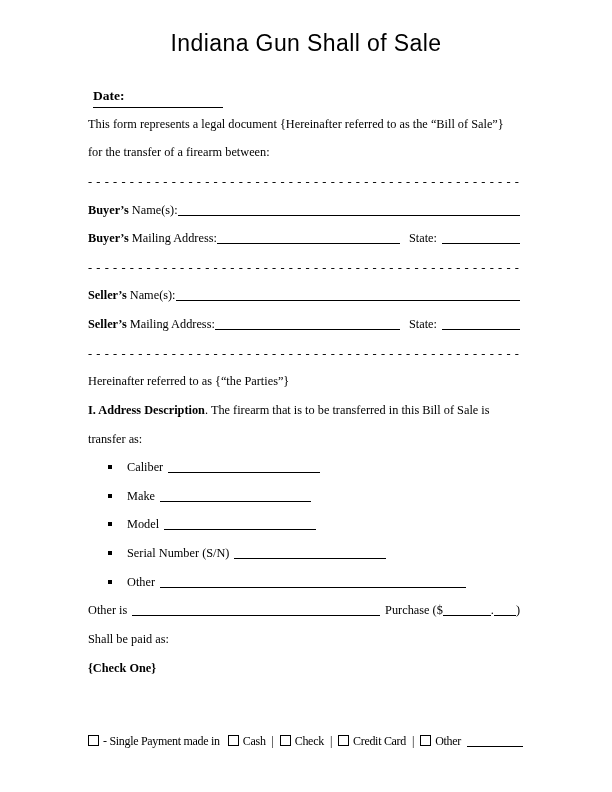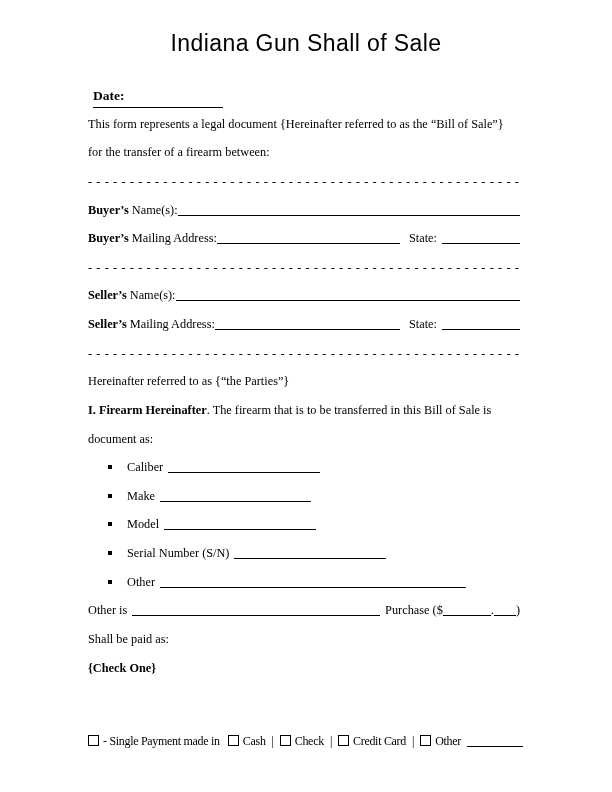--- a/index.html
+++ b/index.html
@@ -55,22 +55,22 @@
     <div class="line dashline"><span>- - - - - - - - - - - - - - - - - - - - - - - - - - - - - - - - - - - - - - - - - - - - - - - - - - - - - - - - - - - - -</span></div>
 
     <div class="line"><span class="b">Seller’s</span><span> Name(s):</span><span class="blank grow"></span></div>
 
     <div class="line"><span class="b">Seller’s</span><span> Mailing Address:</span><span class="blank grow"></span><span class="state">State:</span><span class="blank" style="width:78px"></span></div>
 
     <div class="line dashline"><span>- - - - - - - - - - - - - - - - - - - - - - - - - - - - - - - - - - - - - - - - - - - - - - - - - - - - - - - - - - - - -</span></div>
 
     <div class="line"><span>Hereinafter referred to as {“the Parties”}</span></div>
 
-    <div class="line"><span class="b">I. Firearm Hereinafter</span><span>. The firearm that is to be transferred in this Bill of Sale is</span></div>
-    <div class="line"><span>document as:</span></div>
+    <div class="line"><span class="b">I. Address Description</span><span>. The firearm that is to be transferred in this Bill of Sale is</span></div>
+    <div class="line"><span>transfer as:</span></div>
 
     <div class="line bullet-line"><span class="bullet"></span><span>Caliber</span><span class="blank ml" style="width:152px"></span></div>
     <div class="line bullet-line"><span class="bullet"></span><span>Make</span><span class="blank ml" style="width:151px"></span></div>
     <div class="line bullet-line"><span class="bullet"></span><span>Model</span><span class="blank ml" style="width:152px"></span></div>
     <div class="line bullet-line"><span class="bullet"></span><span>Serial Number (S/N)</span><span class="blank ml" style="width:152px"></span></div>
     <div class="line bullet-line"><span class="bullet"></span><span>Other</span><span class="blank ml" style="width:306px"></span></div>
 
 
     <div class="line"><span>Other is</span><span class="blank grow mlr"></span><span>Purchase ($</span><span class="blank" style="width:48px"></span><span>.</span><span class="blank" style="width:22px"></span><span>)</span></div>
 

